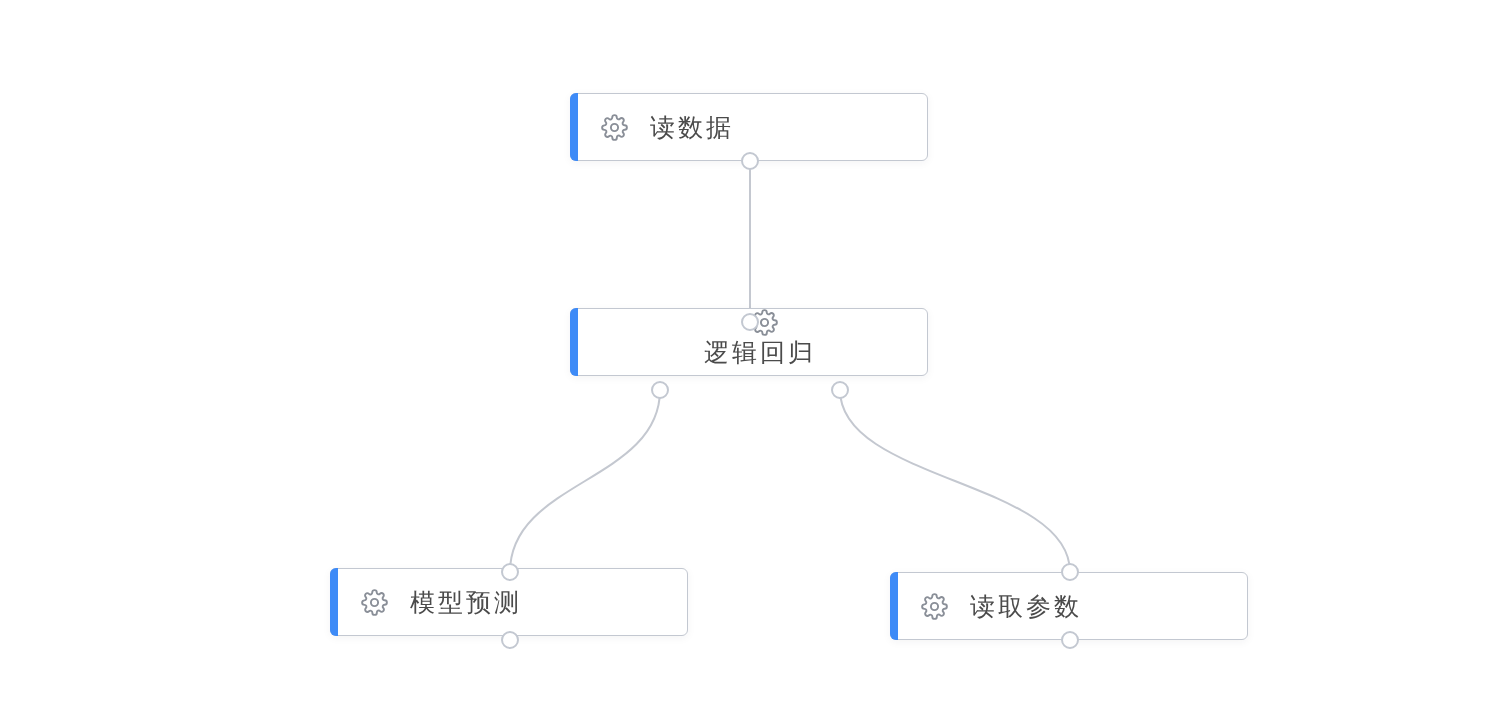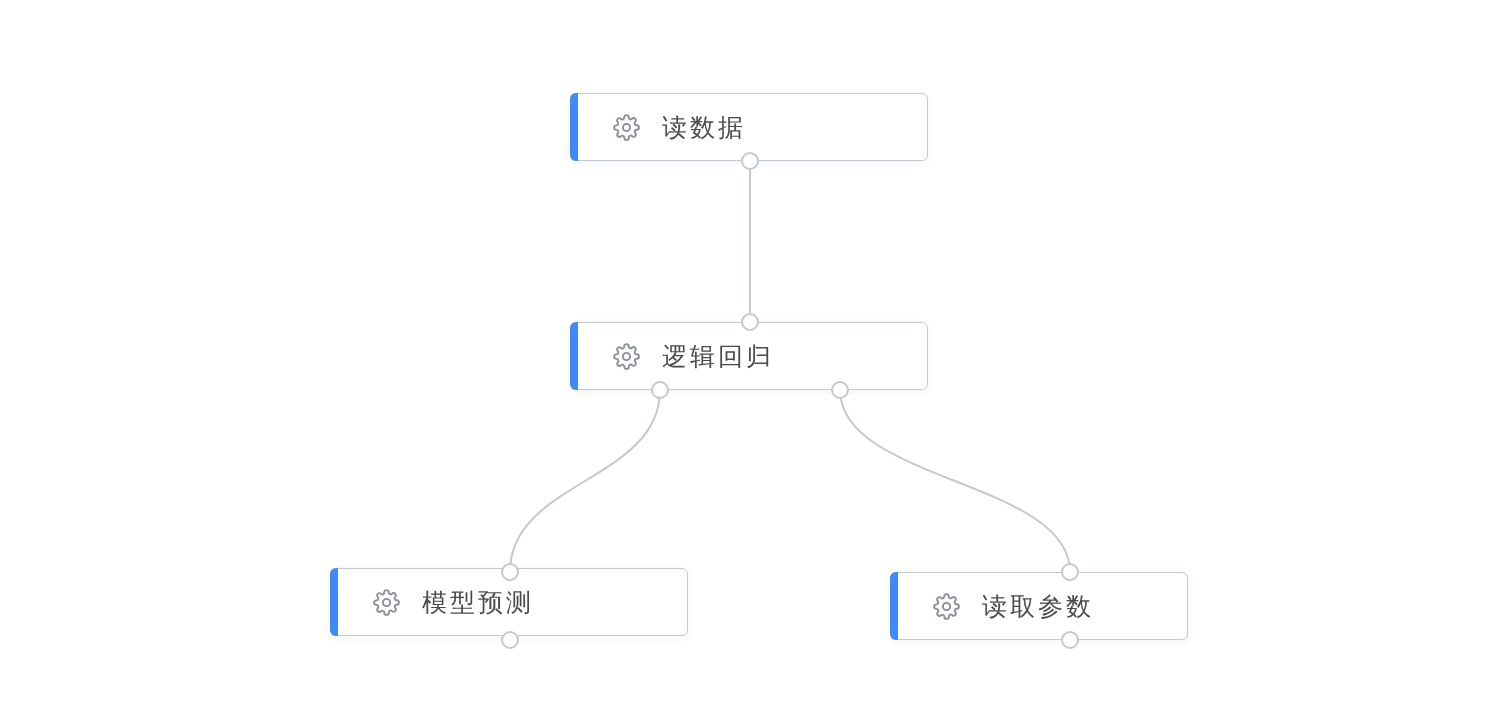--- a/index.html
+++ b/index.html
@@ -28,21 +28,20 @@
     position: absolute;
     box-sizing: border-box;
     background: var(--node-bg, #ffffff);
     border: 1px solid var(--node-border, #c3c8d1);
     border-radius: 6px;
     display: flex;
     align-items: center;
     z-index: 2;
     box-shadow: 0 2px 8px rgba(31, 45, 61, 0.05);
     cursor: move;
-    padding-left: 12px;
   }
   .accent {
     position: absolute;
     left: -1px;
     top: -1px;
     bottom: -1px;
     width: 8px;
     background: var(--accent, #3e8bf7);
     border-radius: 6px 0 0 6px;
   }
@@ -84,41 +83,41 @@
       <div class="node" style="left: 570px; top: 93px; width: 358px; height: 68px;">
         <div class="accent"></div>
         <span class="icon">
           <svg width="27" height="27" viewBox="0 0 24 24" fill="none" stroke="currentColor" stroke-width="1.7" stroke-linecap="round" stroke-linejoin="round" xmlns="http://www.w3.org/2000/svg">
     <circle cx="12" cy="12" r="3.2"></circle>
     <path d="M19.4 15a1.65 1.65 0 0 0 .33 1.82l.06.06a2 2 0 0 1 0 2.83 2 2 0 0 1-2.83 0l-.06-.06a1.65 1.65 0 0 0-1.82-.33 1.65 1.65 0 0 0-1 1.51V21a2 2 0 0 1-2 2 2 2 0 0 1-2-2v-.09A1.65 1.65 0 0 0 9 19.4a1.65 1.65 0 0 0-1.82.33l-.06.06a2 2 0 0 1-2.83 0 2 2 0 0 1 0-2.83l.06-.06a1.65 1.65 0 0 0 .33-1.82 1.65 1.65 0 0 0-1.51-1H3a2 2 0 0 1-2-2 2 2 0 0 1 2-2h.09A1.65 1.65 0 0 0 4.6 9a1.65 1.65 0 0 0-.33-1.82l-.06-.06a2 2 0 0 1 0-2.83 2 2 0 0 1 2.83 0l.06.06a1.65 1.65 0 0 0 1.82.33H9a1.65 1.65 0 0 0 1-1.51V3a2 2 0 0 1 2-2 2 2 0 0 1 2 2v.09a1.65 1.65 0 0 0 1 1.51 1.65 1.65 0 0 0 1.82-.33l.06-.06a2 2 0 0 1 2.83 0 2 2 0 0 1 0 2.83l-.06.06a1.65 1.65 0 0 0-.33 1.82V9a1.65 1.65 0 0 0 1.51 1H21a2 2 0 0 1 2 2 2 2 0 0 1-2 2h-.09a1.65 1.65 0 0 0-1.51 1z"></path>
   </svg>
         </span>
         <span class="label">读数据</span>
       </div>
-      <div class="node" style="left: 570px; top: 322px; width: 358px; height: 68px;">
+      <div class="node" style="left: 570px; top: 308px; width: 358px; height: 68px; flex-direction: column;">
         <div class="accent"></div>
         <span class="icon">
           <svg width="27" height="27" viewBox="0 0 24 24" fill="none" stroke="currentColor" stroke-width="1.7" stroke-linecap="round" stroke-linejoin="round" xmlns="http://www.w3.org/2000/svg">
     <circle cx="12" cy="12" r="3.2"></circle>
     <path d="M19.4 15a1.65 1.65 0 0 0 .33 1.82l.06.06a2 2 0 0 1 0 2.83 2 2 0 0 1-2.83 0l-.06-.06a1.65 1.65 0 0 0-1.82-.33 1.65 1.65 0 0 0-1 1.51V21a2 2 0 0 1-2 2 2 2 0 0 1-2-2v-.09A1.65 1.65 0 0 0 9 19.4a1.65 1.65 0 0 0-1.82.33l-.06.06a2 2 0 0 1-2.83 0 2 2 0 0 1 0-2.83l.06-.06a1.65 1.65 0 0 0 .33-1.82 1.65 1.65 0 0 0-1.51-1H3a2 2 0 0 1-2-2 2 2 0 0 1 2-2h.09A1.65 1.65 0 0 0 4.6 9a1.65 1.65 0 0 0-.33-1.82l-.06-.06a2 2 0 0 1 0-2.83 2 2 0 0 1 2.83 0l.06.06a1.65 1.65 0 0 0 1.82.33H9a1.65 1.65 0 0 0 1-1.51V3a2 2 0 0 1 2-2 2 2 0 0 1 2 2v.09a1.65 1.65 0 0 0 1 1.51 1.65 1.65 0 0 0 1.82-.33l.06-.06a2 2 0 0 1 2.83 0 2 2 0 0 1 0 2.83l-.06.06a1.65 1.65 0 0 0-.33 1.82V9a1.65 1.65 0 0 0 1.51 1H21a2 2 0 0 1 2 2 2 2 0 0 1-2 2h-.09a1.65 1.65 0 0 0-1.51 1z"></path>
   </svg>
         </span>
         <span class="label">逻辑回归</span>
       </div>
       <div class="node" style="left: 330px; top: 568px; width: 358px; height: 68px;">
         <div class="accent"></div>
         <span class="icon">
           <svg width="27" height="27" viewBox="0 0 24 24" fill="none" stroke="currentColor" stroke-width="1.7" stroke-linecap="round" stroke-linejoin="round" xmlns="http://www.w3.org/2000/svg">
     <circle cx="12" cy="12" r="3.2"></circle>
     <path d="M19.4 15a1.65 1.65 0 0 0 .33 1.82l.06.06a2 2 0 0 1 0 2.83 2 2 0 0 1-2.83 0l-.06-.06a1.65 1.65 0 0 0-1.82-.33 1.65 1.65 0 0 0-1 1.51V21a2 2 0 0 1-2 2 2 2 0 0 1-2-2v-.09A1.65 1.65 0 0 0 9 19.4a1.65 1.65 0 0 0-1.82.33l-.06.06a2 2 0 0 1-2.83 0 2 2 0 0 1 0-2.83l.06-.06a1.65 1.65 0 0 0 .33-1.82 1.65 1.65 0 0 0-1.51-1H3a2 2 0 0 1-2-2 2 2 0 0 1 2-2h.09A1.65 1.65 0 0 0 4.6 9a1.65 1.65 0 0 0-.33-1.82l-.06-.06a2 2 0 0 1 0-2.83 2 2 0 0 1 2.83 0l.06.06a1.65 1.65 0 0 0 1.82.33H9a1.65 1.65 0 0 0 1-1.51V3a2 2 0 0 1 2-2 2 2 0 0 1 2 2v.09a1.65 1.65 0 0 0 1 1.51 1.65 1.65 0 0 0 1.82-.33l.06-.06a2 2 0 0 1 2.83 0 2 2 0 0 1 0 2.83l-.06.06a1.65 1.65 0 0 0-.33 1.82V9a1.65 1.65 0 0 0 1.51 1H21a2 2 0 0 1 2 2 2 2 0 0 1-2 2h-.09a1.65 1.65 0 0 0-1.51 1z"></path>
   </svg>
         </span>
         <span class="label">模型预测</span>
       </div>
-      <div class="node" style="left: 890px; top: 572px; width: 298px; height: 68px;">
+      <div class="node" style="left: 890px; top: 572px; width: 358px; height: 68px;">
         <div class="accent"></div>
         <span class="icon">
           <svg width="27" height="27" viewBox="0 0 24 24" fill="none" stroke="currentColor" stroke-width="1.7" stroke-linecap="round" stroke-linejoin="round" xmlns="http://www.w3.org/2000/svg">
     <circle cx="12" cy="12" r="3.2"></circle>
     <path d="M19.4 15a1.65 1.65 0 0 0 .33 1.82l.06.06a2 2 0 0 1 0 2.83 2 2 0 0 1-2.83 0l-.06-.06a1.65 1.65 0 0 0-1.82-.33 1.65 1.65 0 0 0-1 1.51V21a2 2 0 0 1-2 2 2 2 0 0 1-2-2v-.09A1.65 1.65 0 0 0 9 19.4a1.65 1.65 0 0 0-1.82.33l-.06.06a2 2 0 0 1-2.83 0 2 2 0 0 1 0-2.83l.06-.06a1.65 1.65 0 0 0 .33-1.82 1.65 1.65 0 0 0-1.51-1H3a2 2 0 0 1-2-2 2 2 0 0 1 2-2h.09A1.65 1.65 0 0 0 4.6 9a1.65 1.65 0 0 0-.33-1.82l-.06-.06a2 2 0 0 1 0-2.83 2 2 0 0 1 2.83 0l.06.06a1.65 1.65 0 0 0 1.82.33H9a1.65 1.65 0 0 0 1-1.51V3a2 2 0 0 1 2-2 2 2 0 0 1 2 2v.09a1.65 1.65 0 0 0 1 1.51 1.65 1.65 0 0 0 1.82-.33l.06-.06a2 2 0 0 1 2.83 0 2 2 0 0 1 0 2.83l-.06.06a1.65 1.65 0 0 0-.33 1.82V9a1.65 1.65 0 0 0 1.51 1H21a2 2 0 0 1 2 2 2 2 0 0 1-2 2h-.09a1.65 1.65 0 0 0-1.51 1z"></path>
   </svg>
         </span>
         <span class="label">读取参数</span>
       </div>
     </div>

